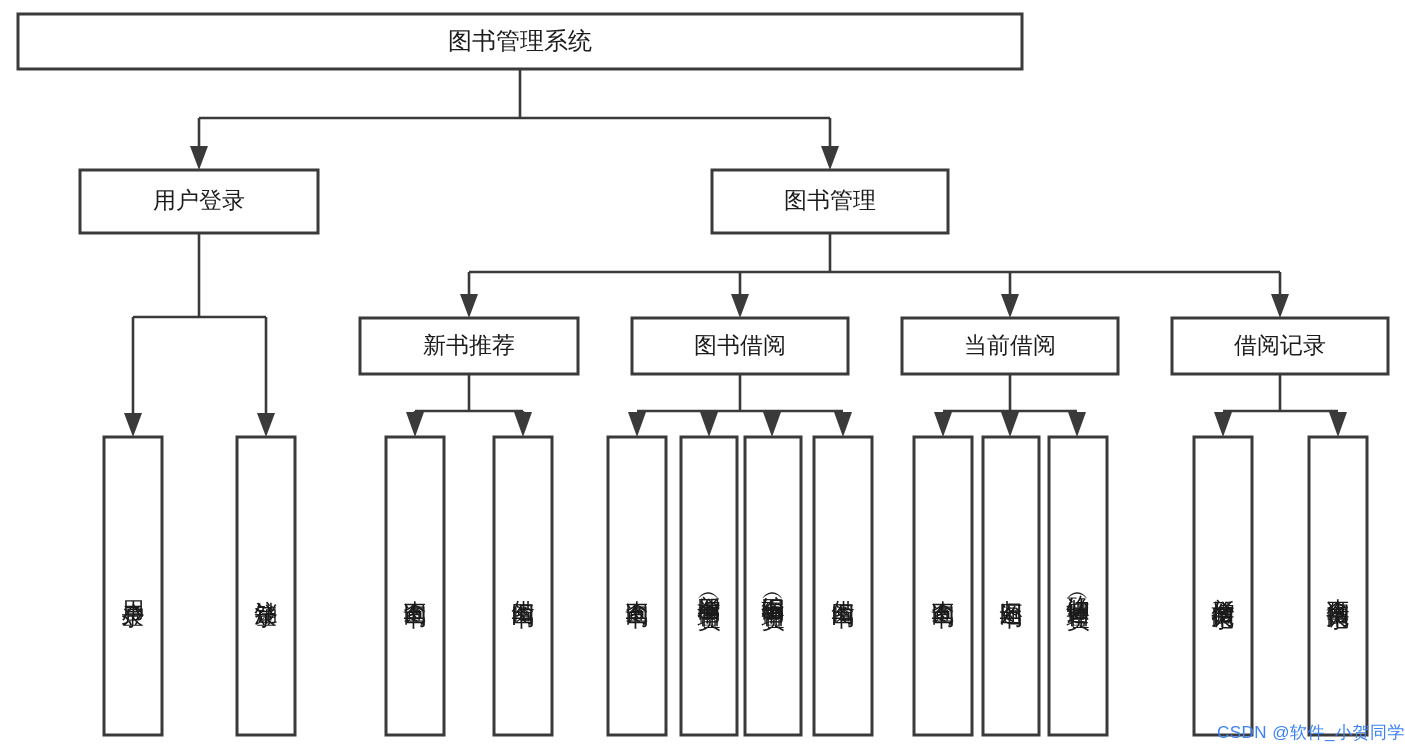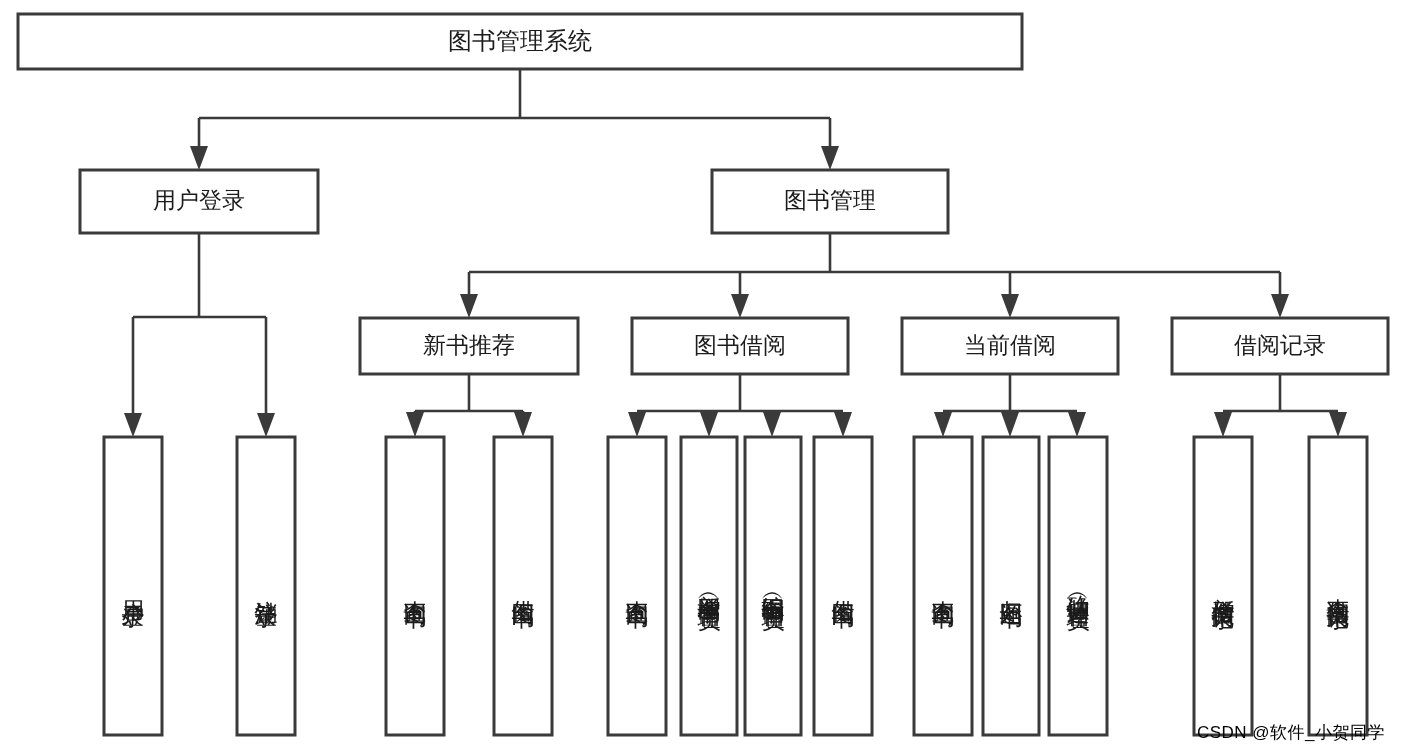--- a/index.html
+++ b/index.html
@@ -70,25 +70,25 @@
     font-family: "Liberation Sans", "DejaVu Sans", sans-serif;
     font-size: 23px;
     line-height: 1.18;
     color: #1b1b1b;
     letter-spacing: 2px;
     white-space: nowrap;
     text-align: center;
   }
   .watermark {
     position: absolute;
-    right: 20px;
+    right: 0;
     bottom: 3px;
     font-family: "Liberation Sans", "DejaVu Sans", sans-serif;
     font-size: 17px;
-    color: #000000;
+    color: #3b82f6;
     letter-spacing: 0.5px;
     white-space: nowrap;
     pointer-events: none;
   }
 </style>
 </head>
 <body>
 
 <div id="diagram-root">
 

